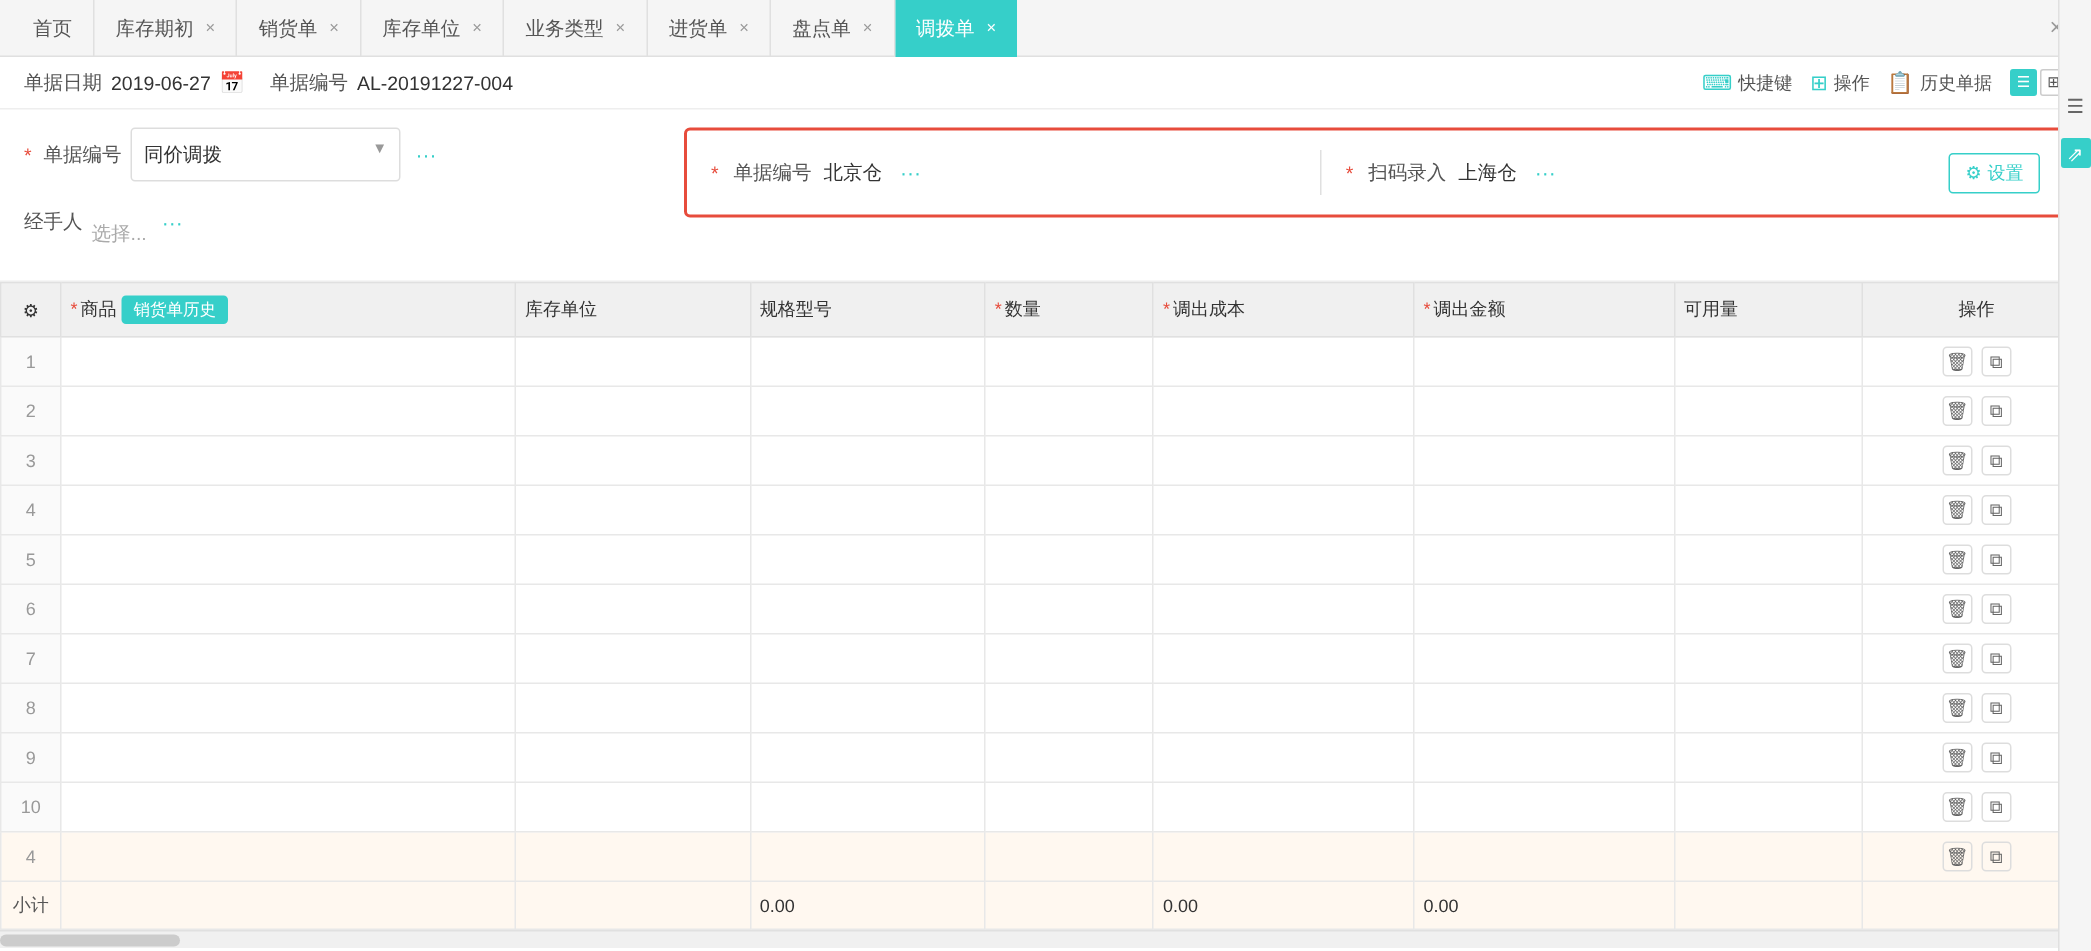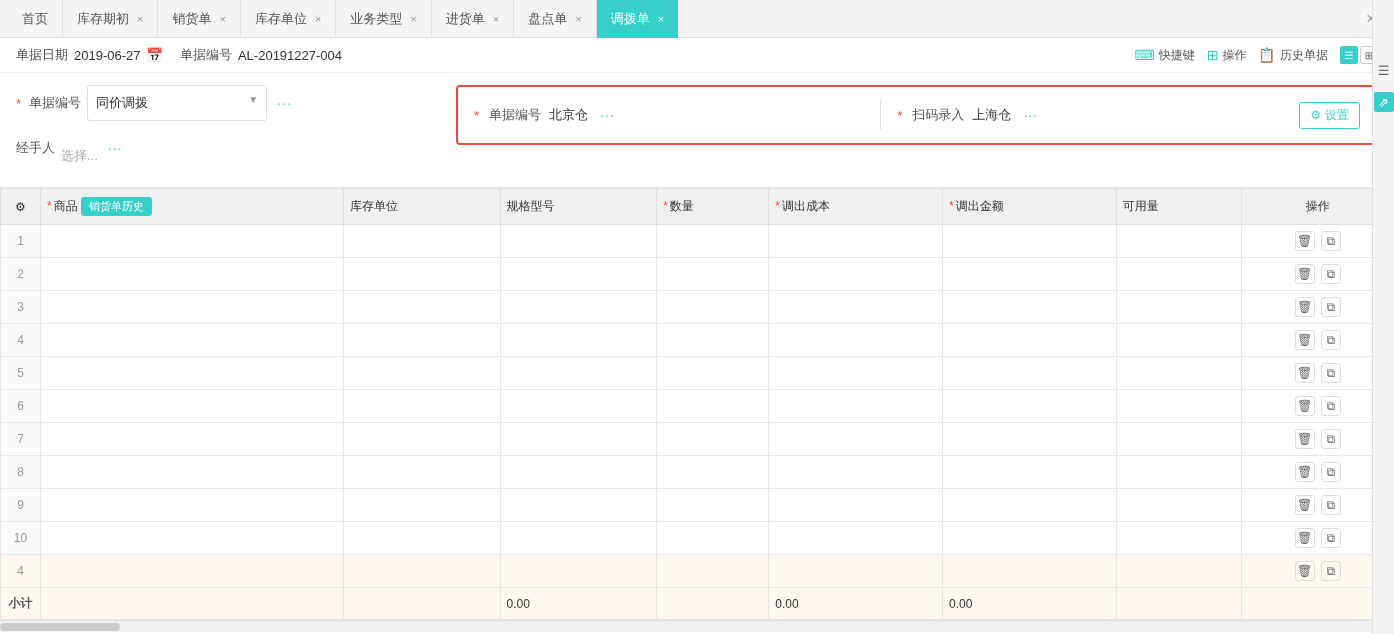--- a/index.html
+++ b/index.html
@@ -612,21 +612,21 @@
       <td></td>
       <td></td>
       <td>
         <div class="action-cell">
           <div class="action-icon">🗑</div>
           <div class="action-icon">⧉</div>
         </div>
       </td>
     </tr>
           <tr class="subtotal-row">
-  <td colspan="1" style="color:#555;font-weight:700;">小计</td>
+  <td colspan="1" style="color:#555;font-weight:400;">小计</td>
   <td></td>
   <td></td>
   <td>0.00</td>
   <td></td>
   <td>0.00</td>
   <td>0.00</td>
   <td></td>
   <td></td>
 </tr>
         </tbody>

